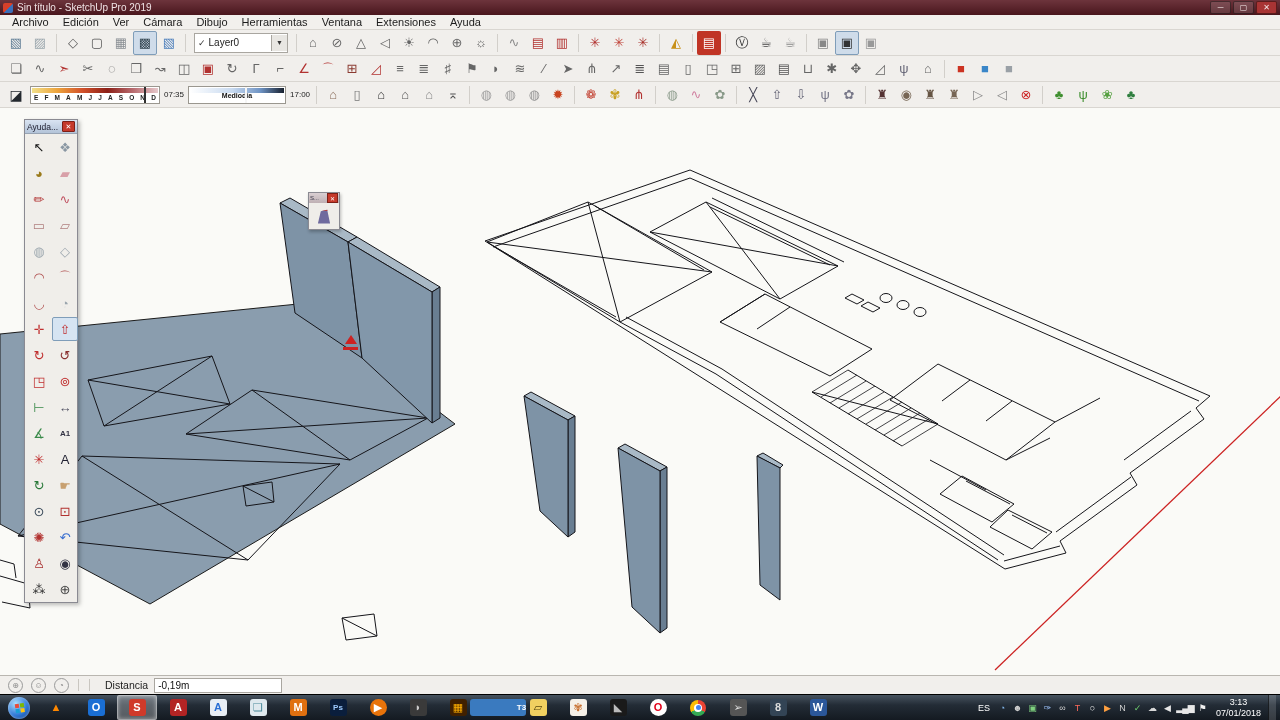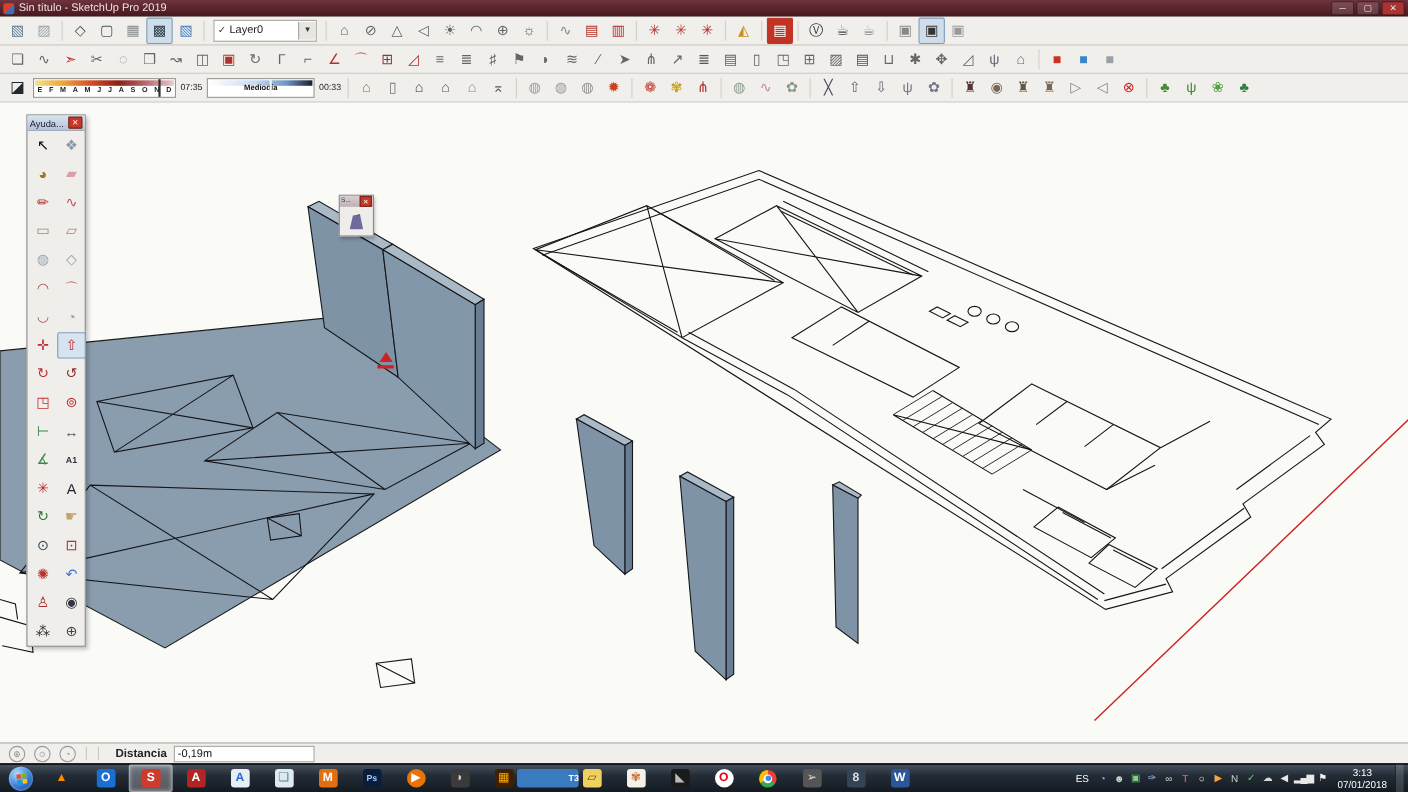--- a/index.html
+++ b/index.html
@@ -81,21 +81,21 @@
   .trap{width:16px;height:13px;background:#6f6a9e;clip-path:polygon(12% 100%,88% 100%,70% 8%,30% 18%);
         border-top:2px solid #b04040;}
 
   
   .statusbar{height:18px;background:#f1efec;border-top:1px solid #b9b6b0;display:flex;align-items:center;
              font-size:10.5px;color:#222;padding:0 4px;flex:0 0 auto;}
   .st-ic{width:13px;height:13px;border-radius:50%;border:1px solid #9a9a9a;color:#8a8a8a;font-size:8px;
          display:flex;align-items:center;justify-content:center;margin:0 4px;}
   .st-div{width:1px;height:12px;background:#c9c6c0;margin:0 5px;}
   .st-hint{flex:1;white-space:nowrap;overflow:hidden;}
-  .measure-label{margin:0 6px 0 10px;color:#222;font-weight:bold;}
+  .measure-label{margin:0 6px 0 10px;color:#222;}
   .measure-box{width:120px;height:13px;background:#fff;border:1px solid #a9a6a0;font-size:10px;
                display:flex;align-items:center;padding:0 3px;color:#111;}
 
   
   .taskbar{height:25px;background:linear-gradient(#47535f,#232c36 40%,#141a21);border-top:1px solid #000;
            display:flex;align-items:center;padding:0 2px;flex:0 0 auto;color:#fff;}
   .start-orb{width:22px;height:22px;border-radius:50%;margin:0 6px;position:relative;
              background:radial-gradient(circle at 35% 30%,#aee0ff,#2f78d6 55%,#0a3f8f 90%);
              box-shadow:inset 0 0 3px rgba(255,255,255,.6);}
   .flag{position:absolute;left:7px;top:7px;width:4px;height:4px;background:#e84c3d;transform:rotate(-8deg);
@@ -126,20 +126,31 @@
   <div class="titlebar">
     <span class="app-ico"></span>
     <span class="title">Sin título - SketchUp Pro 2019</span>
     <div class="winbtns">
       <span class="winbtn">─</span>
       <span class="winbtn">▢</span>
       <span class="winbtn close">✕</span>
     </div>
   </div>
 
+  <div class="menubar" id="menubar">
+      <span class="menu-item">Archivo</span>
+      <span class="menu-item">Edición</span>
+      <span class="menu-item">Ver</span>
+      <span class="menu-item">Cámara</span>
+      <span class="menu-item">Dibujo</span>
+      <span class="menu-item">Herramientas</span>
+      <span class="menu-item">Ventana</span>
+      <span class="menu-item">Extensiones</span>
+      <span class="menu-item">Ayuda</span>
+    </div>
 
   <div class="tbrow" id="tb1">
       <div class="tb-group">
         <span class="tb-btn" style="color: rgb(95, 125, 149);">▧</span>
         <span class="tb-btn" style="color: rgb(154, 166, 173);">▨</span>
       </div>
       <span class="tb-sep"></span>
       <div class="tb-group">
         <span class="tb-btn" style="color: rgb(85, 85, 85);">◇</span>
         <span class="tb-btn" style="color: rgb(85, 85, 85);">▢</span>
@@ -269,21 +280,21 @@
             <span>D</span>
           </div>
         <div class="slider-mark" style="left:88%"></div>
       </div>
       <span class="time-label">07:35</span>
       <div class="slider-box time-box">
         <div class="time-grad"></div>
         <div class="time-mid">Mediodía</div>
         <div class="slider-mark" style="left:58%;background:#f5f5f5"></div>
       </div>
-      <span class="time-label">00:33</span>
+      <span class="time-label">17:00</span>
     </div>
     <span class="tb-sep"></span>
     <div id="tb3groups" style="display:flex;align-items:center">
         <div class="tb-group">
           <span class="tb-btn" style="color: rgb(138, 109, 90);">⌂</span>
           <span class="tb-btn" style="color: rgb(119, 119, 119);">▯</span>
           <span class="tb-btn" style="color: rgb(51, 51, 51);">⌂</span>
           <span class="tb-btn" style="color: rgb(85, 85, 85);">⌂</span>
           <span class="tb-btn" style="color: rgb(136, 136, 136);">⌂</span>
           <span class="tb-btn" style="color: rgb(85, 85, 85);">⌅</span>

